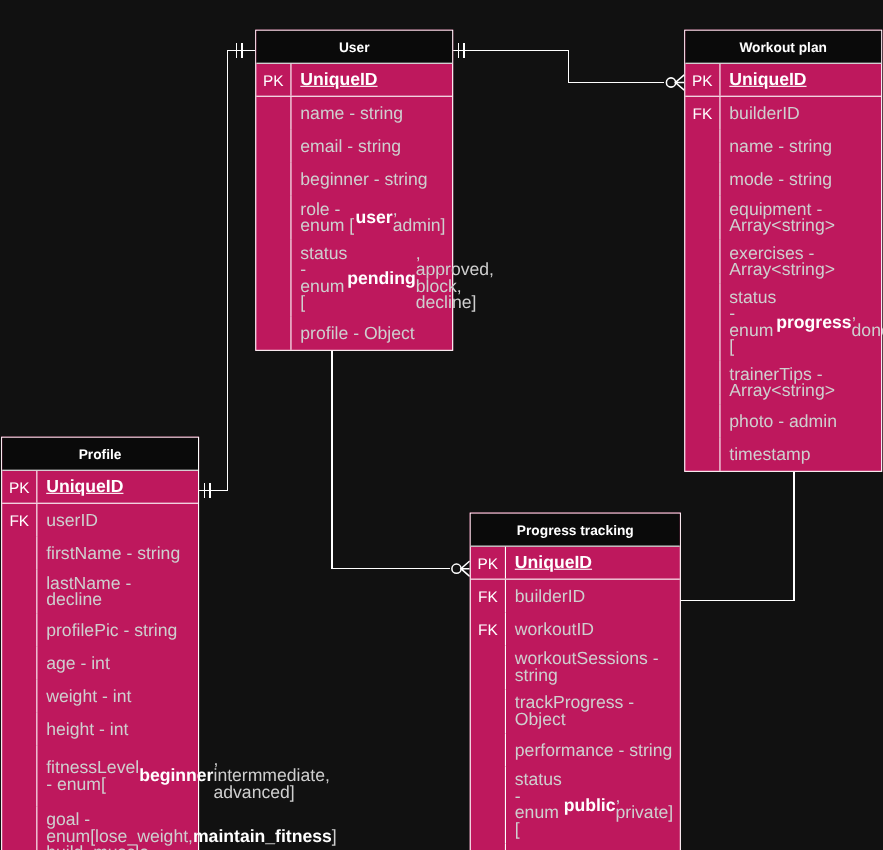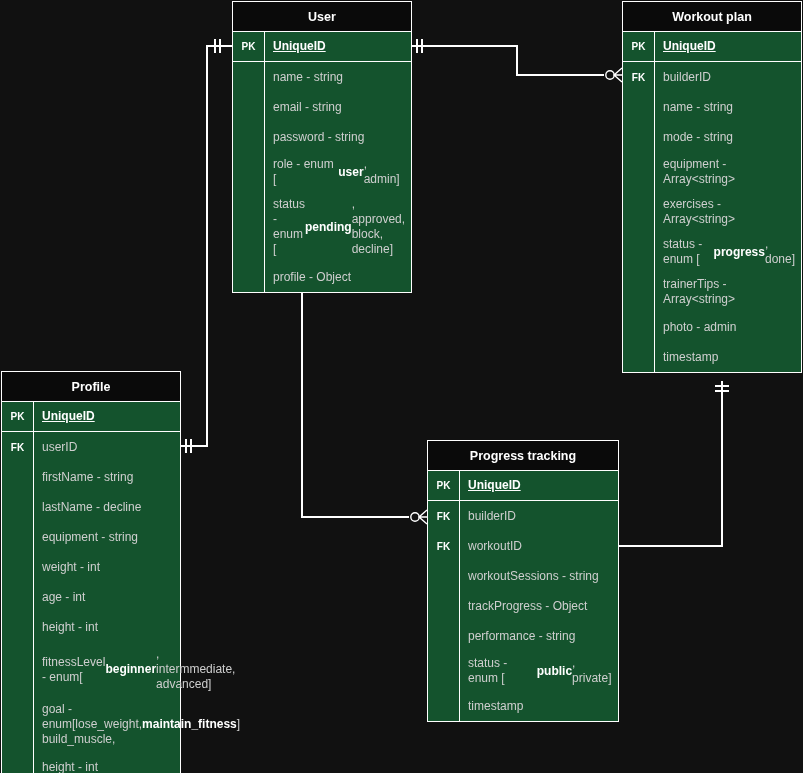--- a/index.html
+++ b/index.html
@@ -7,52 +7,53 @@
     width:803px;height:773px;position:relative;overflow:hidden;
     font-family:"Liberation Sans","DejaVu Sans",sans-serif;
     color:#d8d8d8;
   }
   #canvas{position:absolute;inset:0;width:803px;height:773px;}
   svg.conn{position:absolute;left:0;top:0;width:803px;height:773px;pointer-events:none;}
 
   .entity{
     position:absolute;
     border:1px solid #ffffff;
-    background:#14532d;
-    box-sizing:border-box;
+    background:#be185d;
+    box-sizing:border-box;
+    margin-top:26px;
   }
   .ent-title{
     height:30px;line-height:30px;
     text-align:center;
     font-weight:bold;font-size:12.5px;color:#ffffff;
     background:#0a0a0a;
     border-bottom:1px solid #ffffff;
     box-sizing:border-box;
   }
   .rows{display:block;}
   .row{
     display:flex;align-items:stretch;
     box-sizing:border-box;
     min-height:30px;
   }
   .row.pkrow{border-bottom:1px solid #ffffff;}
   .keycell{
     width:32px;min-width:32px;
     border-right:1px solid #ffffff;
     box-sizing:border-box;
-    font-weight:bold;font-size:10px;color:#ffffff;
+    font-weight:normal;font-size:14px;color:#ffffff;
     display:flex;align-items:center;justify-content:center;
     padding:0 2px;
   }
   .keycell.blank{color:transparent;}
   .attrcell{
     flex:1;
     display:flex;align-items:center;
     padding:5px 6px 5px 8px;
-    font-size:12px;color:#cfcfcf;
+    font-size:16px;color:#cfcfcf;
     line-height:15px;
     box-sizing:border-box;
   }
   .attrcell .pk{color:#ffffff;font-weight:bold;text-decoration:underline;}
   .attrcell b{color:#ffffff;font-weight:bold;}
 
   
   #ent-user{left:232px;top:1px;width:180px;}
   #ent-workout{left:622px;top:1px;width:180px;}
   #ent-profile{left:1px;top:371px;width:180px;}
@@ -139,21 +140,21 @@
         <div class="row">
           <div class="keycell blank"></div>
           <div class="attrcell">name - string</div>
         </div>
         <div class="row">
           <div class="keycell blank"></div>
           <div class="attrcell">email - string</div>
         </div>
         <div class="row">
           <div class="keycell blank"></div>
-          <div class="attrcell">password - string</div>
+          <div class="attrcell">beginner - string</div>
         </div>
         <div class="row">
           <div class="keycell blank"></div>
           <div class="attrcell">role - enum [<b>user</b>, admin]</div>
         </div>
         <div class="row">
           <div class="keycell blank"></div>
           <div class="attrcell">status - enum [<b>pending</b>, approved, block, decline]</div>
         </div>
         <div class="row">
@@ -227,29 +228,29 @@
         <div class="row">
           <div class="keycell blank"></div>
           <div class="attrcell">firstName - string</div>
         </div>
         <div class="row">
           <div class="keycell blank"></div>
           <div class="attrcell">lastName - decline</div>
         </div>
         <div class="row">
           <div class="keycell blank"></div>
-          <div class="attrcell">equipment - string</div>
+          <div class="attrcell">profilePic - string</div>
+        </div>
+        <div class="row">
+          <div class="keycell blank"></div>
+          <div class="attrcell">age - int</div>
         </div>
         <div class="row">
           <div class="keycell blank"></div>
           <div class="attrcell">weight - int</div>
-        </div>
-        <div class="row">
-          <div class="keycell blank"></div>
-          <div class="attrcell">age - int</div>
         </div>
         <div class="row">
           <div class="keycell blank"></div>
           <div class="attrcell">height - int</div>
         </div>
         <div class="row">
           <div class="keycell blank"></div>
           <div class="attrcell">fitnessLevel - enum[<b>beginner</b>, intermmediate, advanced]</div>
         </div>
         <div class="row">

